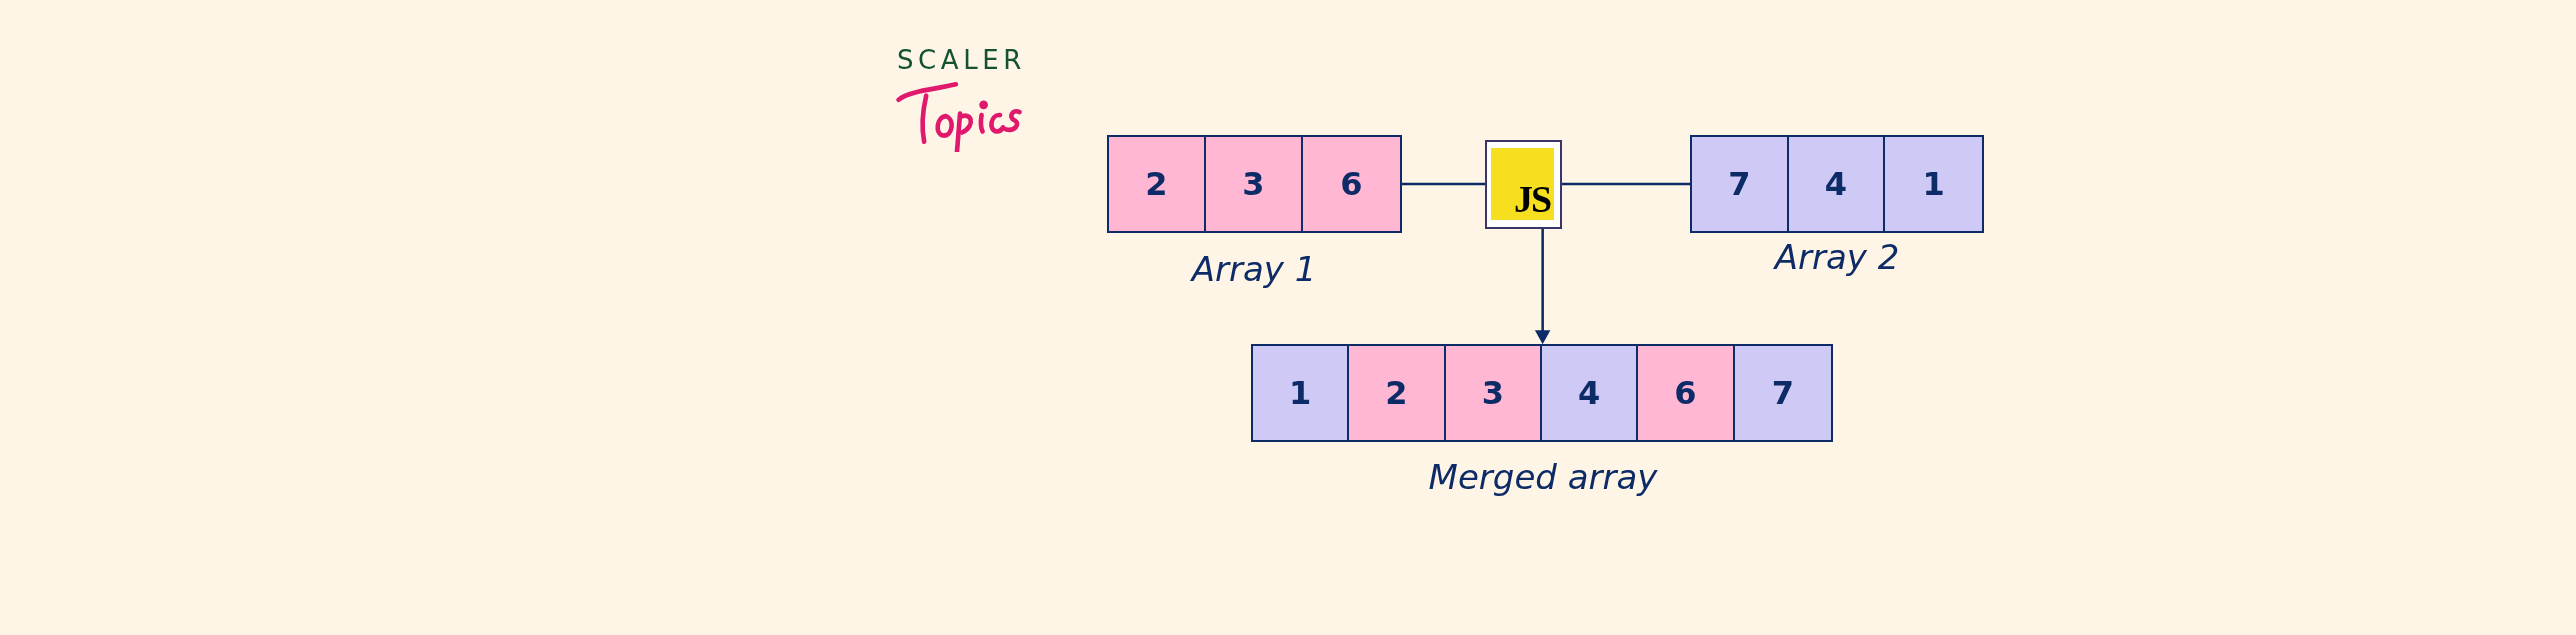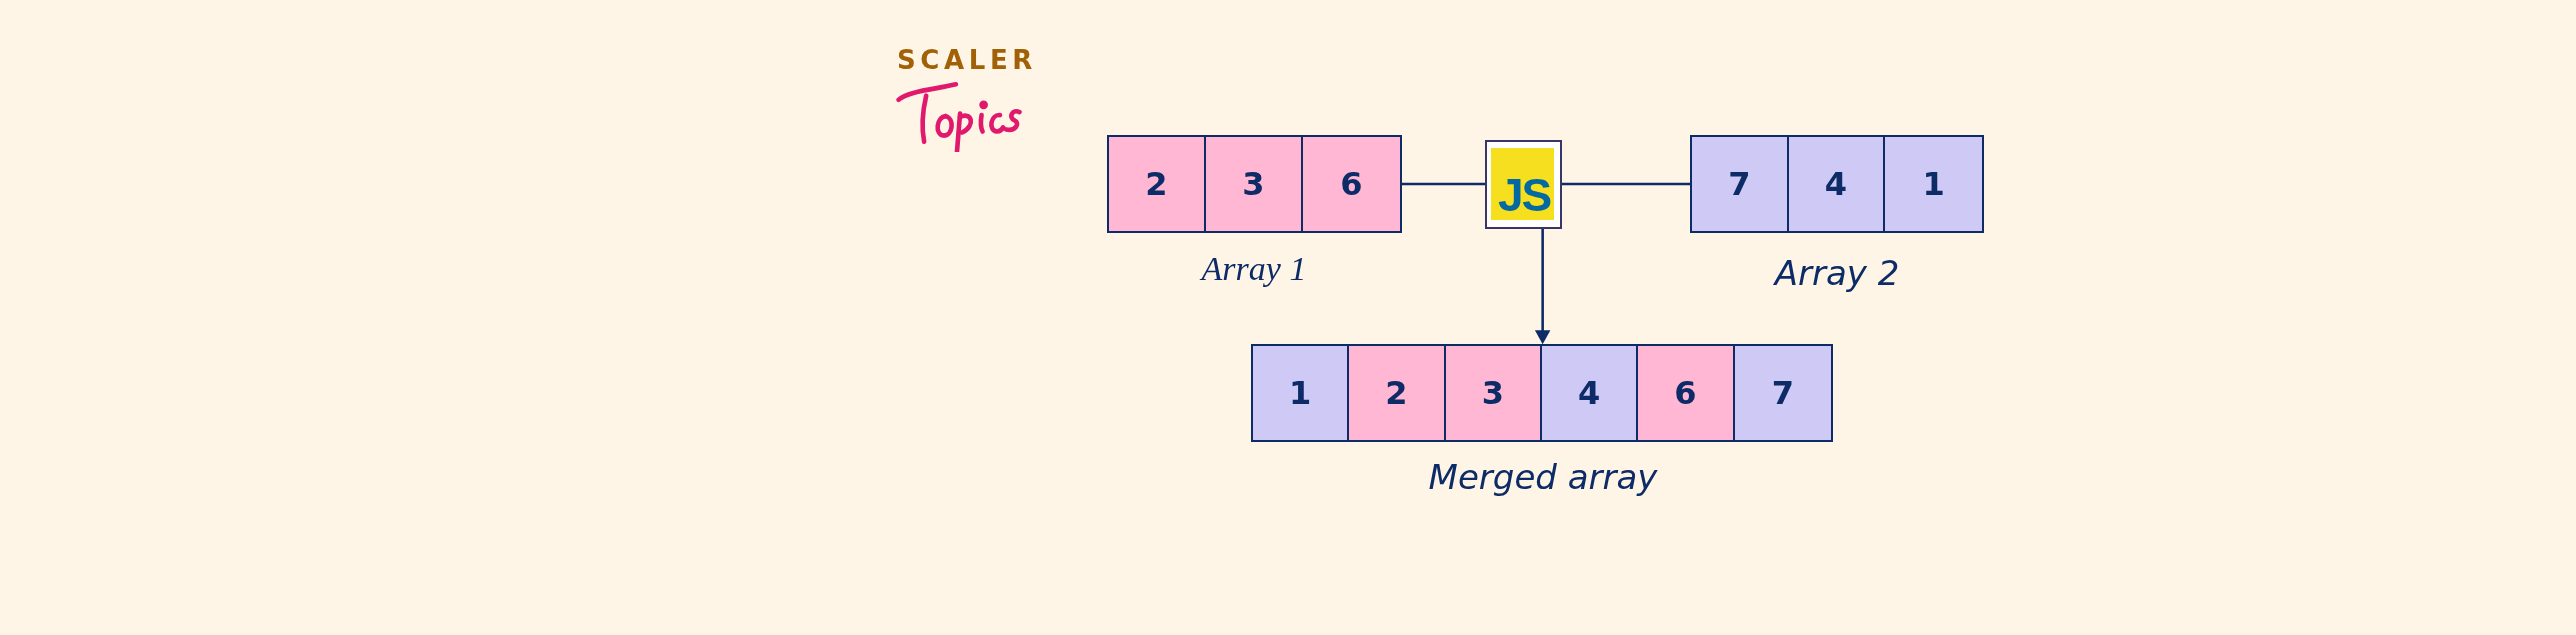--- a/index.html
+++ b/index.html
@@ -7,22 +7,22 @@
     width: 3092px; height: 636px;
     background: #FFF5E7;
     position: relative; overflow: hidden;
     font-family: "DejaVu Sans", sans-serif;
   }
   .abs { position: absolute; }
   
   .logo-scaler {
     left: 897px; top: 47px;
     font-family: "DejaVu Sans", sans-serif;
-    font-weight: bold; font-size: 26px; letter-spacing: 4.6px;
-    color: #a16207; line-height: 1;
+    font-weight: normal; font-size: 26px; letter-spacing: 4.6px;
+    color: #14532d; line-height: 1;
   }
   .logo-topics { left: 894px; top: 70px; }
   
   .array {
     display: flex; border: 2.6px solid #0D2B66; box-sizing: border-box;
   }
   .cell {
     box-sizing: border-box; height: 100%;
     display: flex; align-items: center; justify-content: center;
     font-family: "DejaVu Sans", sans-serif; font-weight: bold;
@@ -35,36 +35,36 @@
   #array1 { left: 1107px; top: 135px; width: 295px; height: 98px; }
   #array2 { left: 1690px; top: 135px; width: 294px; height: 98px; }
   #array1 .cell, #array2 .cell { width: 33.333%; }
   #merged { left: 1251px; top: 344px; width: 582px; height: 98px; }
   #merged .cell { width: 16.666%; }
   .label {
     font-family: "DejaVu Sans", sans-serif; font-style: italic;
     font-size: 34px; color: #0D2B66; line-height: 1;
     transform: translateX(-50%); white-space: nowrap;
   }
-  #label-array1 { left: 1254px; top: 252px; font-family: Liberation Serif, serif; }
-  #label-array2 { left: 1837px; top: 256px; }
+  #label-array1 { left: 1254px; top: 252px; }
+  #label-array2 { left: 1837px; top: 240px; }
   #label-merged { left: 1543px; top: 460px; text-align: center; }
   
   #js-box {
     left: 1485px; top: 140px; width: 77px; height: 89px;
     box-sizing: border-box; border: 2.6px solid #3A3568; background: #FFFFFF;
   }
   #js-yellow {
     position: absolute; left: 4.1px; top: 5.7px; width: 63px; height: 72px;
     background: #F5DF1E;
   }
   #js-text {
     position: absolute; right: 4.1px; bottom: 2.1px;
-    font-family: Liberation Sans, sans-serif; font-weight: bold;
-    font-size: 46px; color: #0369a1; letter-spacing: -2.1px; line-height: 1;
+    font-family: Liberation Serif, serif; font-weight: bold;
+    font-size: 38px; color: #000000; letter-spacing: -2.1px; line-height: 1;
   }
   svg.connectors { position: absolute; left: 0; top: 0; }
 </style>
 </head>
 <body>
 
 <div class="abs logo-scaler">SCALER</div>
 <svg class="abs logo-topics" width="129" height="82" viewBox="0 0 250 160">
   <g fill="none" stroke="#E0196C" stroke-width="9" stroke-linecap="round" stroke-linejoin="round">
 

